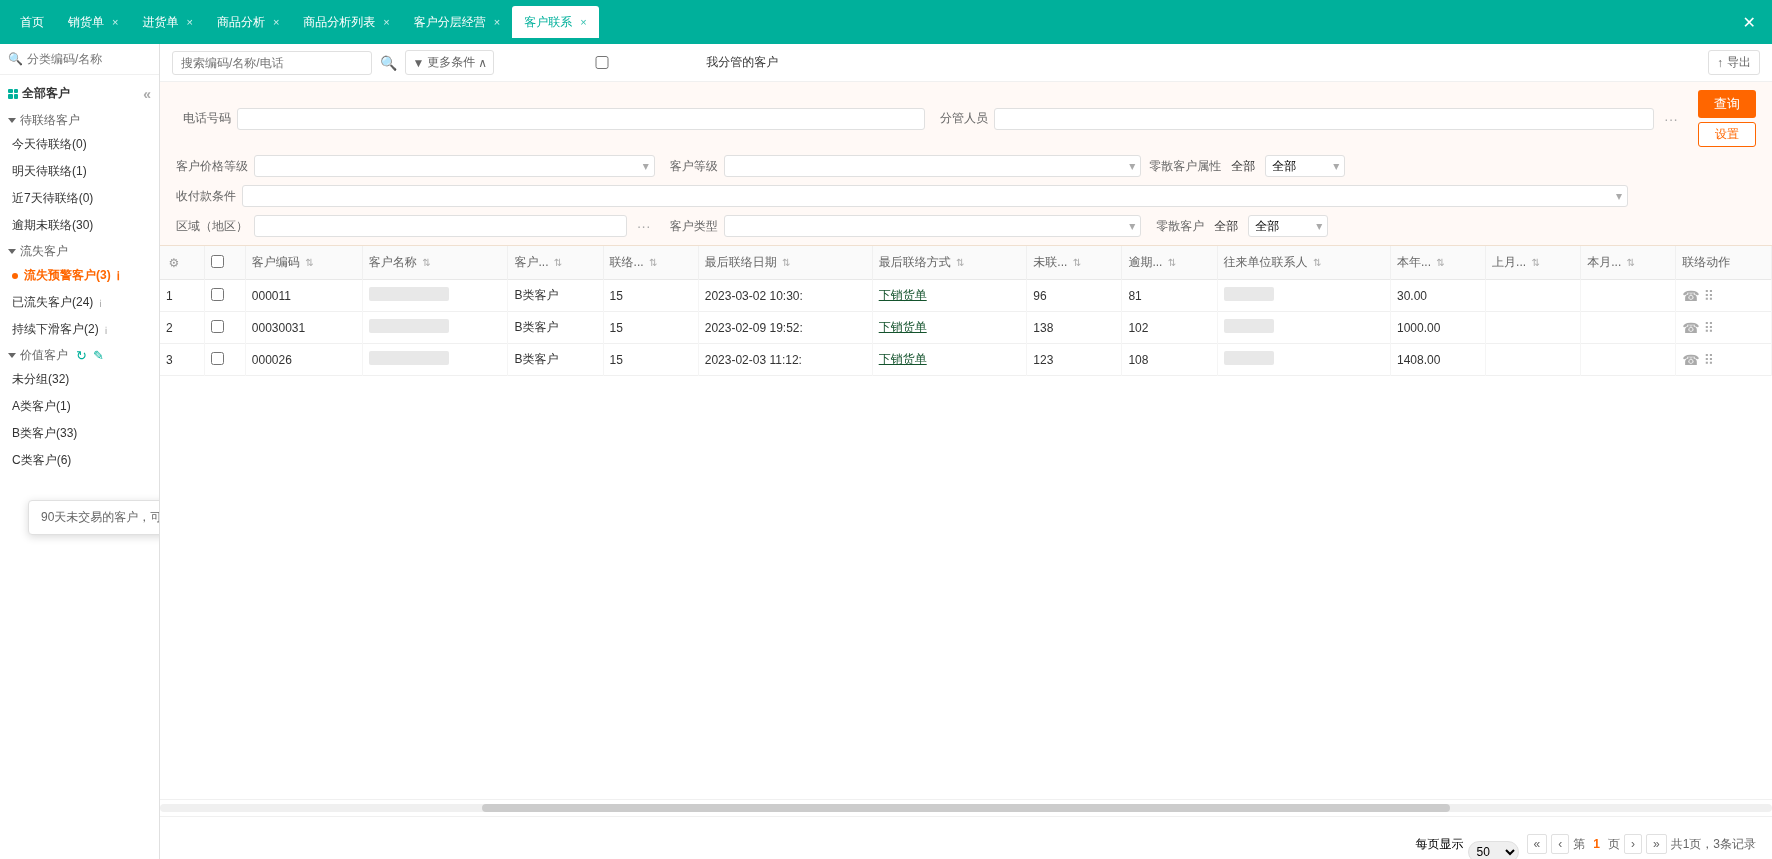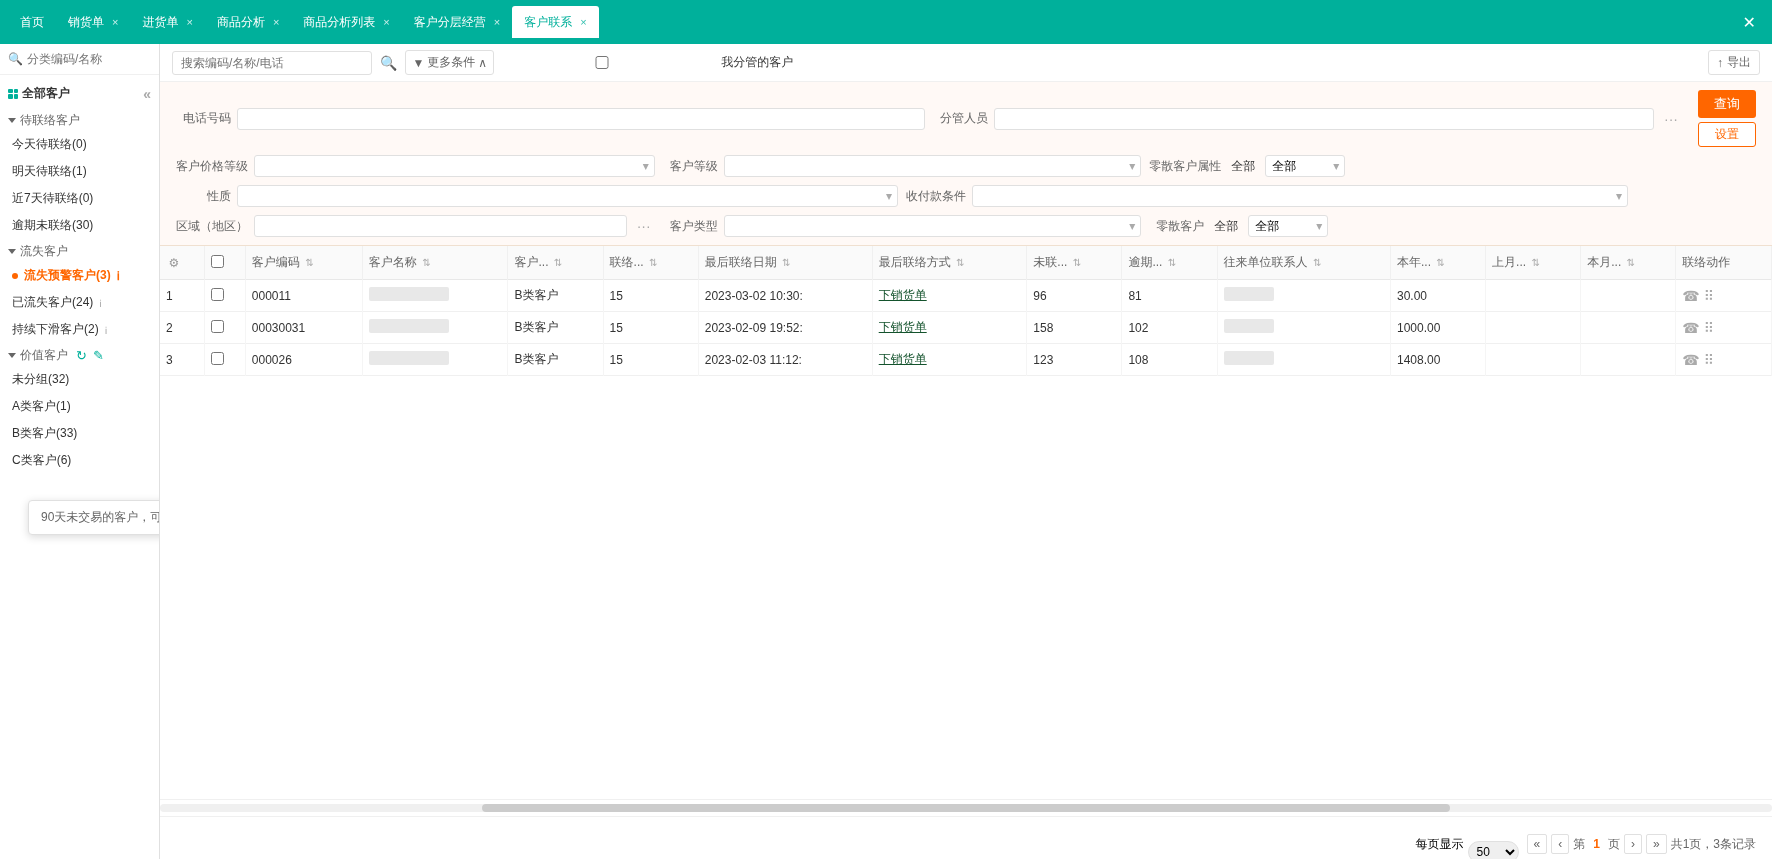--- a/index.html
+++ b/index.html
@@ -170,21 +170,21 @@
       cursor: pointer;
       color: #666;
       padding: 3px 6px;
       border: 1px solid #e0e0e0;
       border-radius: 3px;
       background: white;
     }
     .checkbox-label {
       display: flex;
       align-items: center;
-      gap: 19px;
+      gap: 4px;
       cursor: pointer;
       color: #333;
     }
     .spacer { flex: 1; }
     .export-btn {
       display: flex;
       align-items: center;
       gap: 4px;
       cursor: pointer;
       color: #666;
@@ -624,28 +624,20 @@
             <select>
               <option value="全部">全部</option>
             </select>
           </div>
         </div>
         <div style="width:120px;"></div>
       </div>
 
       <div class="adv-filter-row">
         <div class="field-group">
-          <span class="field-label">性质</span>
-          <div class="select-wrapper">
-            <select>
-              <option value=""></option>
-            </select>
-          </div>
-        </div>
-        <div class="field-group">
           <span class="field-label">收付款条件</span>
           <div class="select-wrapper">
             <select>
               <option value=""></option>
             </select>
           </div>
         </div>
         <div style="width:120px;"></div>
       </div>
 
@@ -764,21 +756,21 @@
     </tr>
             <tr>
       <td>2</td>
       <td><input type="checkbox" style=""></td>
       <td>00030031</td>
       <td><span class="td-blurred"></span></td>
       <td>B类客户</td>
       <td>15</td>
       <td>2023-02-09 19:52:</td>
       <td><span class="td-link">下销货单</span></td>
-      <td>158</td>
+      <td>138</td>
       <td>102</td>
       <td><span class="td-blurred-sm"></span></td>
       <td>1000.00</td>
       <td></td>
       <td></td>
       <td>
         <div class="action-icons">
           <span class="action-icon" title="联络">☎</span>
           <span class="action-icon" title="更多">⠿</span>
         </div>

